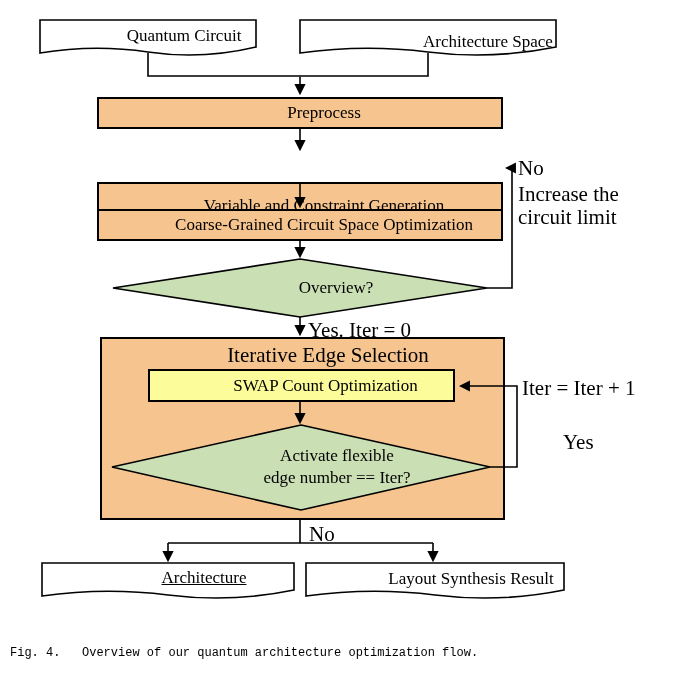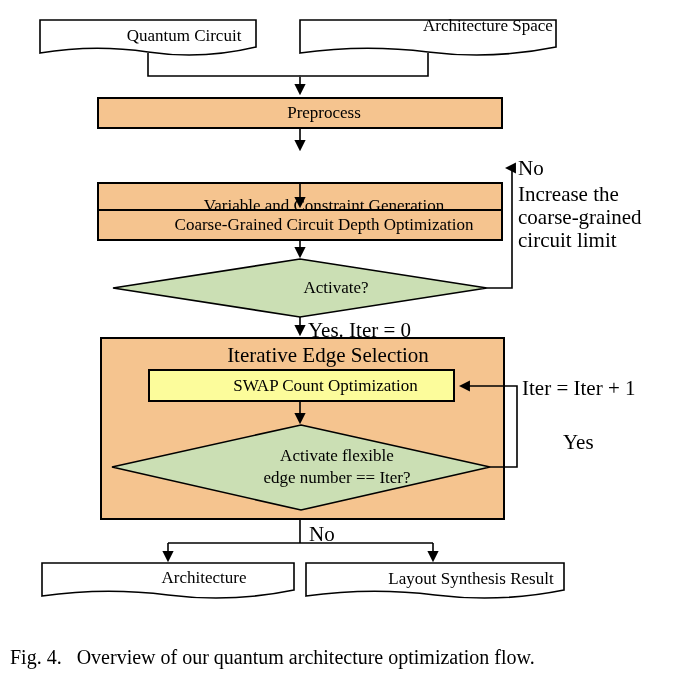--- a/index.html
+++ b/index.html
@@ -56,42 +56,43 @@
   .label {
     position: absolute;
     font-size: 21px;
     white-space: nowrap;
     z-index: 3;
   }
   .note span { display: block; line-height: 23px; }
   .two-line span { display: block; line-height: 22px; }
   .caption {
     position: absolute;
-    font-size: 20px;
+    font-size: 12px;
     white-space: pre;
     z-index: 3;
+    font-family: Liberation Mono, monospace;
   }
 </style>
 </head>
 <body>
 
 <div class="canvas">
 
   <div class="container-box" style="left:100px; top:337px; width:405px; height:183px;"></div>
 
   <div class="box process" style="left:97px; top:97px; width:406px; height:32px;">
     <span>Preprocess</span>
   </div>
 
   <div class="box process" style="left:97px; top:136px; width:406px; height:48px;margin-top:46px;">
     <span>Variable and Constraint Generation</span>
   </div>
 
   <div class="box process" style="left:97px; top:209px; width:406px; height:32px;">
-    <span>Coarse-Grained Circuit Depth Optimization</span>
+    <span>Coarse-Grained Circuit Space Optimization</span>
   </div>
 
   <div class="box swap" style="left:148px; top:369px; width:307px; height:33px;">
     <span>SWAP Count Optimization</span>
   </div>
 
   <svg class="layer" viewBox="0 0 680 678">
     <defs>
       <marker id="arrow" viewBox="0 0 10 10" refX="8" refY="5" markerWidth="7" markerHeight="7" orient="auto-start-reverse">
         <path d="M 0 0 L 10 5 L 0 10 Z" fill="#000"></path>
@@ -124,42 +125,41 @@
     <line class="edge" x1="300" y1="520" x2="300" y2="543"></line>
     <line class="edge" x1="168" y1="543" x2="433" y2="543"></line>
     <line class="edge" x1="168" y1="543" x2="168" y2="560" marker-end="url(#arrow)"></line>
     <line class="edge" x1="433" y1="543" x2="433" y2="560" marker-end="url(#arrow)"></line>
 
     <path class="doc" d="M 42 563 L 294 563 L 294 590 Q 231 603 168 595 Q 105 587 42 596 Z"></path>
     <path class="doc" d="M 306 563 L 564 563 L 564 590 Q 500 603 435 595 Q 371 587 306 596 Z"></path>
   </svg>
 
   <div class="shape-label" style="left:40px; top:22px; width:216px; height:28px;">Quantum Circuit</div>
-  <div class="shape-label" style="left:300px; top:12px; width:304px; height:28px;">Architecture Space</div>
+  <div class="shape-label" style="left:300px; top:28px; width:304px; height:28px;">Architecture Space</div>
 
-  <div class="shape-label" style="left:210px; top:277px; width:180px; height:22px;">Activate?</div>
+  <div class="shape-label" style="left:210px; top:277px; width:180px; height:22px;">Overview?</div>
 
   <div class="label" style="left:518px; top:156px;">No</div>
   <div class="label note" style="left:518px; top:183px;">
     <span>Increase the</span>
-    <span>coarse-grained</span>
     <span>circuit limit</span>
   </div>
 
   <div class="label" style="left:308px; top:318px;">Yes. Iter = 0</div>
 
   <div class="label" style="left:100px; top:343px; width:456px; text-align:center;">Iterative Edge Selection</div>
 
   <div class="shape-label two-line" style="left:189px; top:444px; width:224px; height:46px; flex-direction:column;">
     <span>Activate flexible</span>
     <span>edge number == Iter?</span>
   </div>
 
   <div class="label" style="left:522px; top:376px;">Iter = Iter + 1</div>
   <div class="label" style="left:522px; top:430px;margin-left:41px;">Yes</div>
   <div class="label" style="left:309px; top:522px;">No</div>
 
-  <div class="shape-label" style="left:42px; top:565px; width:252px; height:26px;">Architecture</div>
+  <div class="shape-label" style="left:42px; top:565px; width:252px; height:26px;text-decoration:underline;">Architecture</div>
   <div class="shape-label" style="left:306px; top:566px; width:258px; height:26px;">Layout Synthesis Result</div>
 
   <div class="caption" style="left:10px; top:646px;">Fig. 4.   Overview of our quantum architecture optimization flow.</div>
 
 </div>
 
 </body></html>

